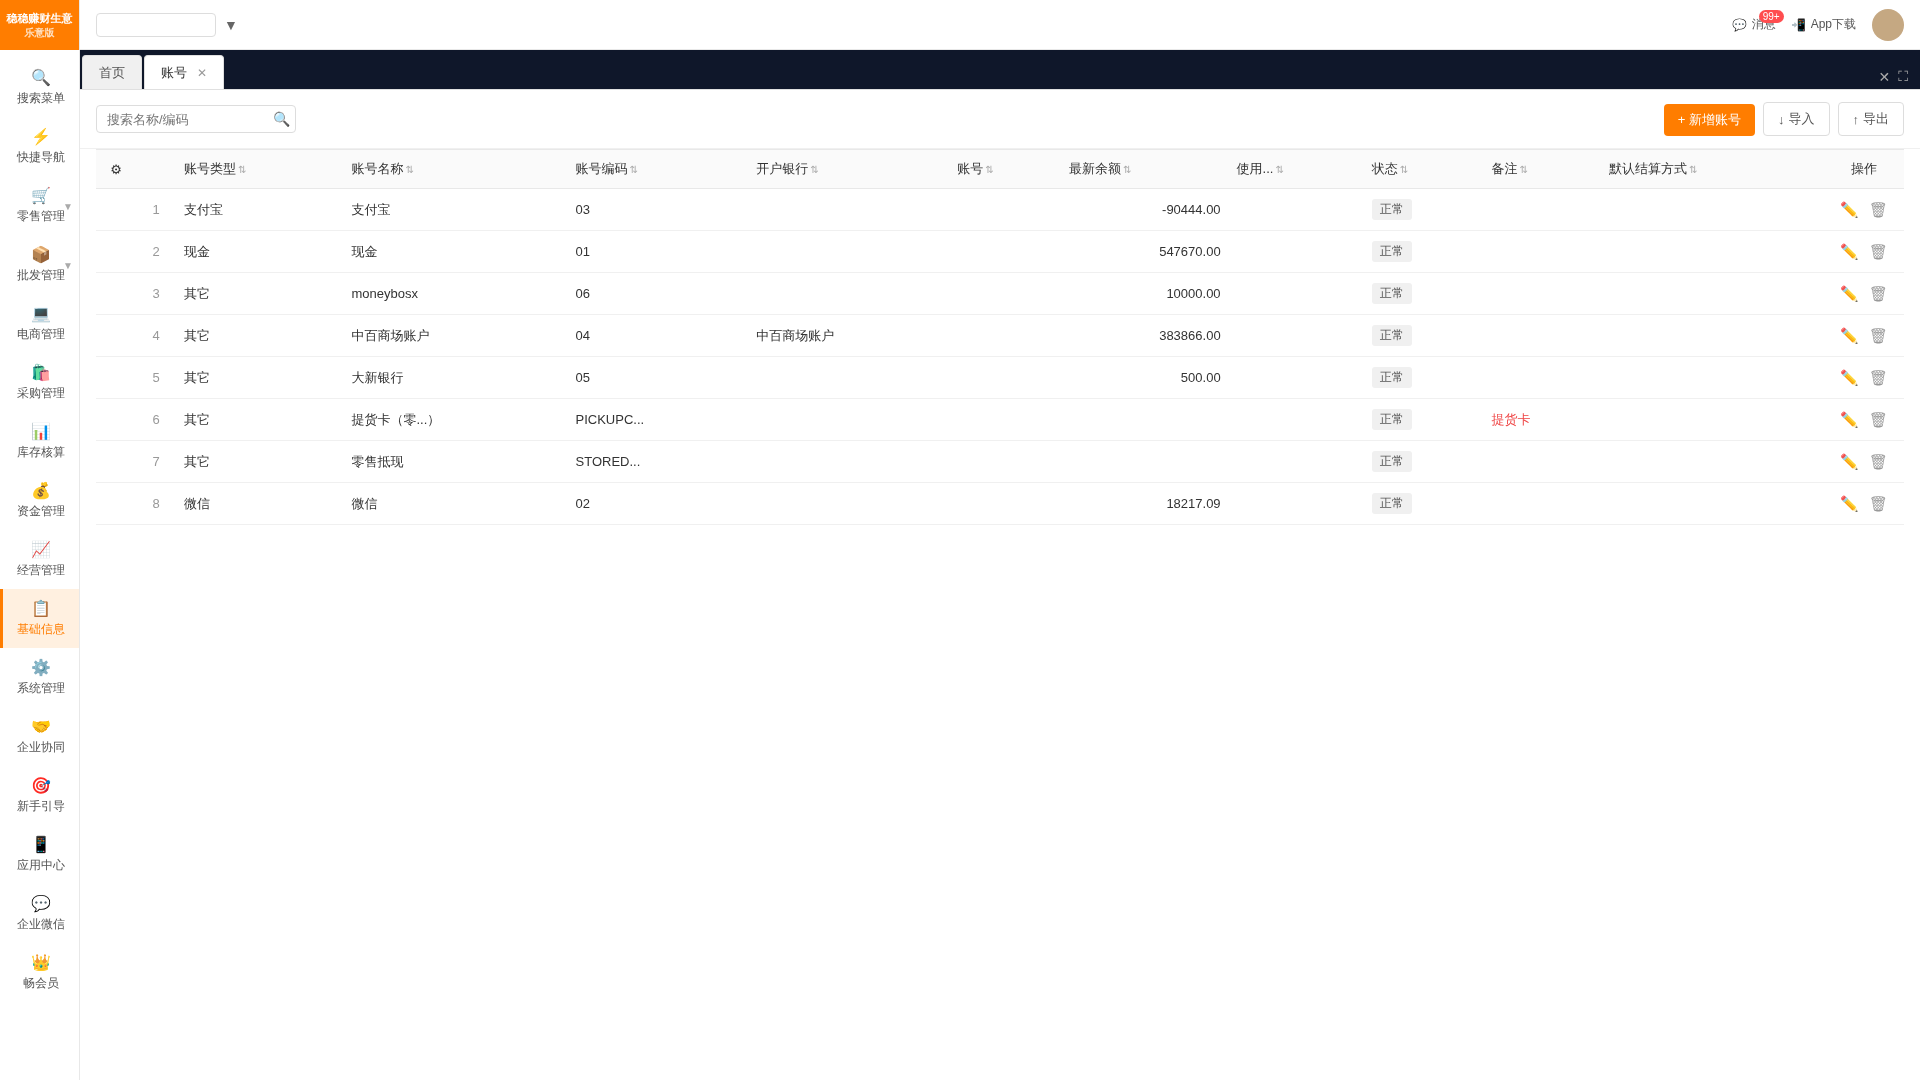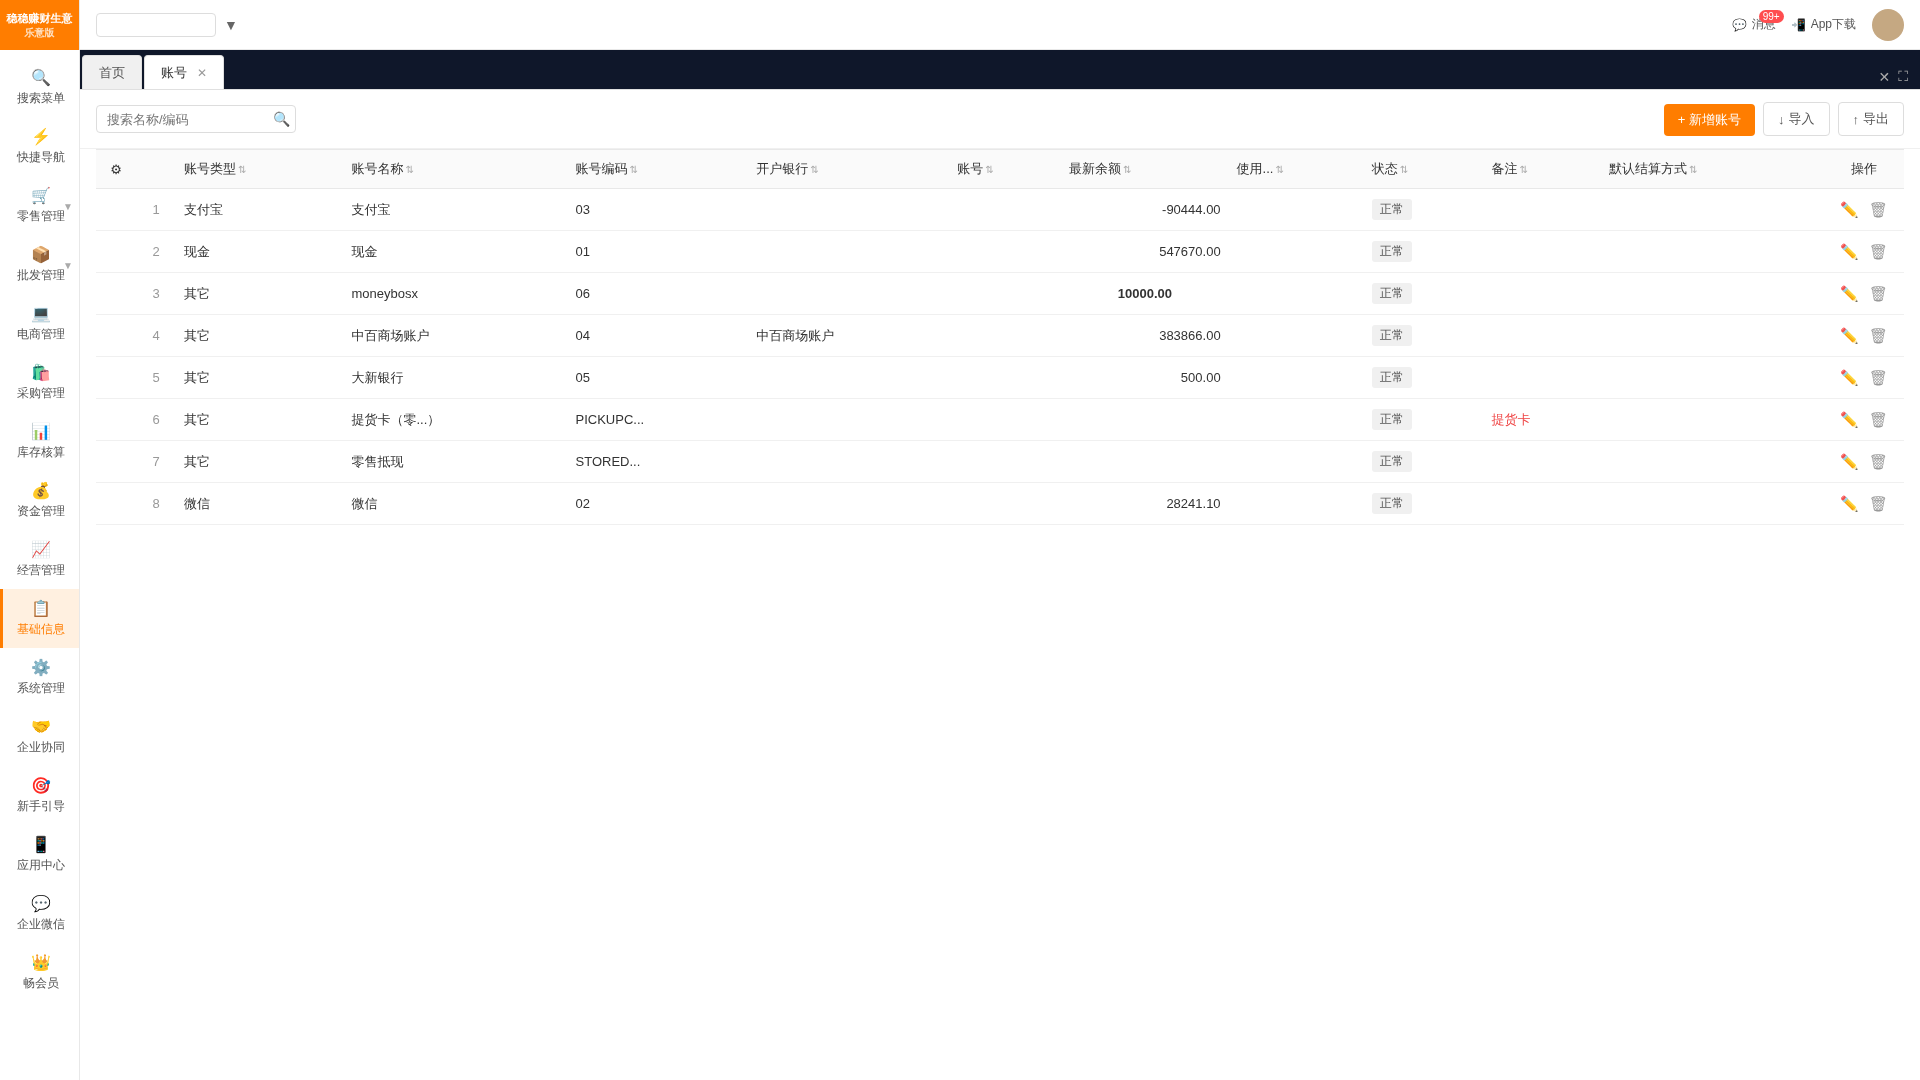--- a/index.html
+++ b/index.html
@@ -524,21 +524,21 @@
     </td>
   </tr>
             <tr>
     <td style="text-align:center;"></td>
     <td style="color:#999;text-align:center;">3</td>
     <td>其它</td>
     <td>moneybosx</td>
     <td>06</td>
     <td></td>
     <td></td>
-    <td style="text-align:center;font-weight:bold;">10000.00</td>
+    <td style="text-align:right;">10000.00</td>
     <td></td>
     <td><span class="status-badge">正常</span></td>
     <td style="color:#ff7d00;"></td>
     <td></td>
     <td>
       <div class="action-icons">
         <span class="action-icon" title="编辑">✏️</span>
         <span class="action-icon" title="删除">🗑</span>
       </div>
     </td>
@@ -624,21 +624,21 @@
     </td>
   </tr>
             <tr>
     <td style="text-align:center;"></td>
     <td style="color:#999;text-align:center;">8</td>
     <td>微信</td>
     <td>微信</td>
     <td>02</td>
     <td></td>
     <td></td>
-    <td style="text-align:right;">28241.10</td>
+    <td style="text-align:right;">18217.09</td>
     <td></td>
     <td><span class="status-badge">正常</span></td>
     <td style="color:#ff7d00;"></td>
     <td></td>
     <td>
       <div class="action-icons">
         <span class="action-icon" title="编辑">✏️</span>
         <span class="action-icon" title="删除">🗑</span>
       </div>
     </td>

